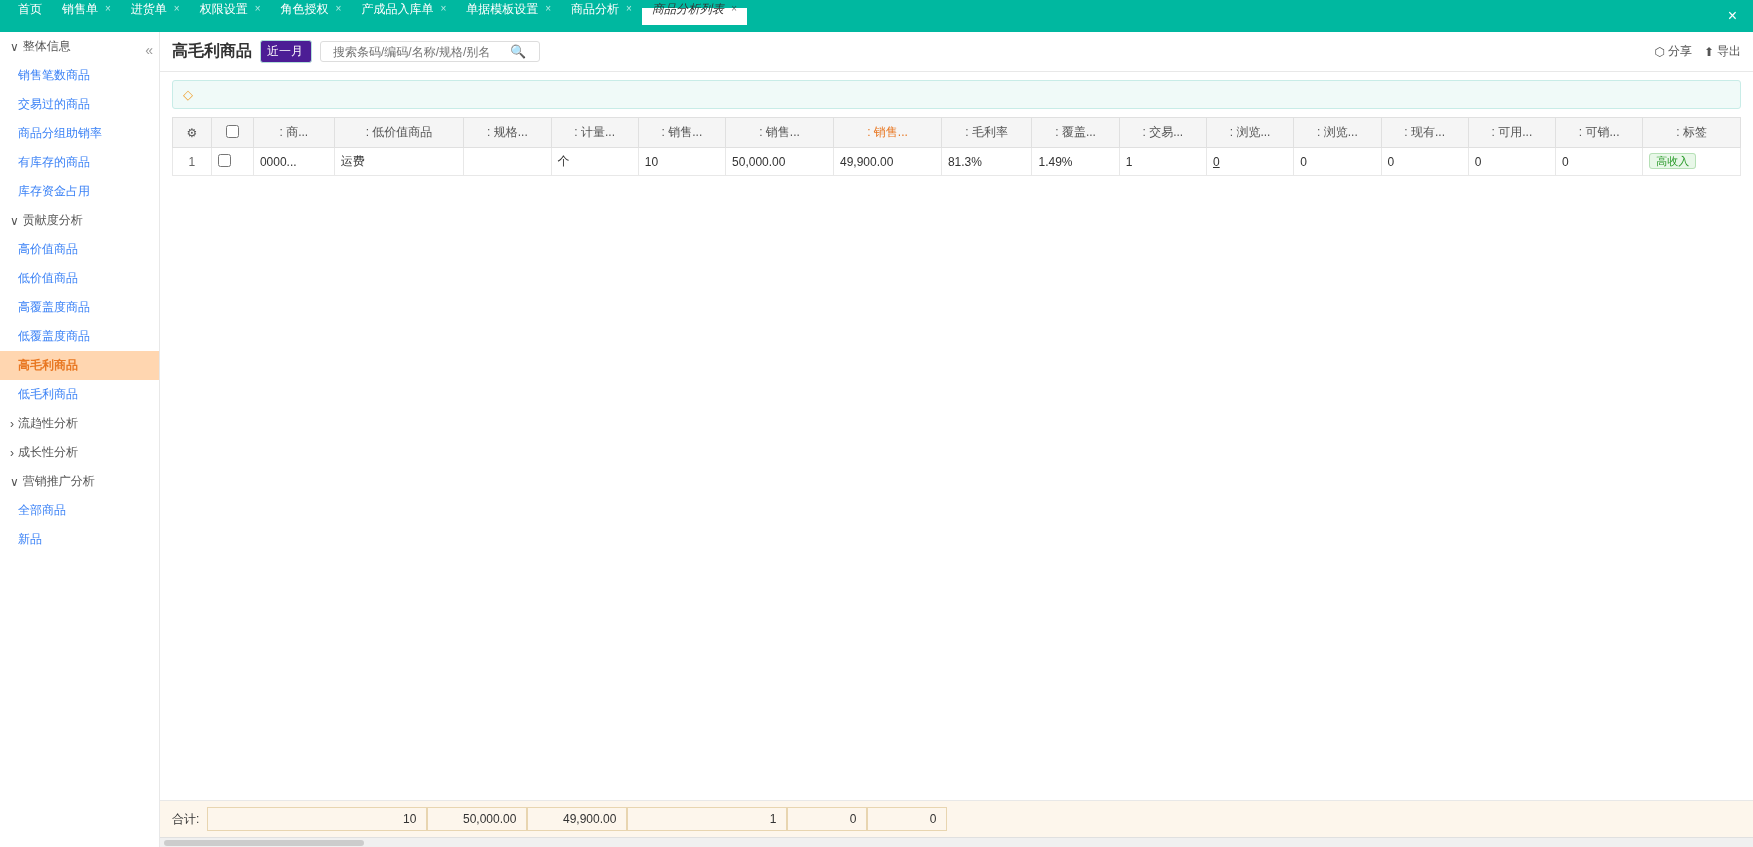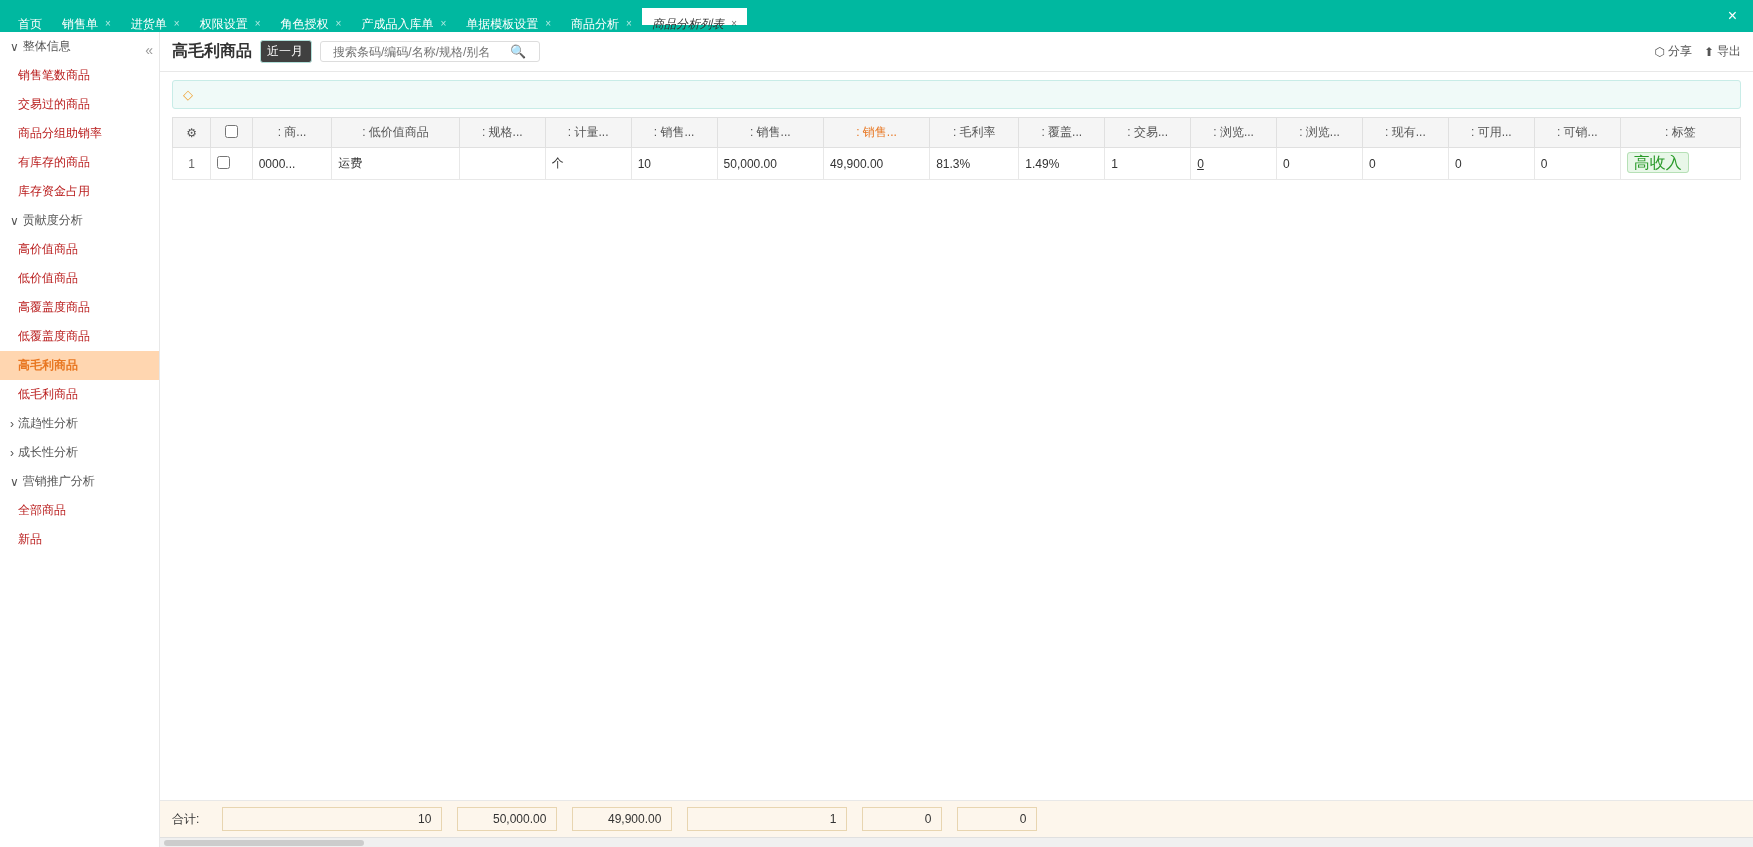--- a/index.html
+++ b/index.html
@@ -15,21 +15,21 @@
       color: #fff;
       position: relative;
     }
     .top-nav .nav-item {
       padding: 0 10px;
       height: 17px;
       line-height: 32px;
       cursor: pointer;
       white-space: nowrap;
       display: flex;
-      align-items: flex-start;
+      align-items: flex-end;
       gap: 4px;
       color: #fff;
       font-size: 12px;
     }
     .top-nav .nav-item.active {
       background: #fff;
       color: #333;
       font-style: italic;
     }
     .top-nav .close-icon {
@@ -64,21 +64,21 @@
       position: absolute;
       top: 10px;
       right: 6px;
       cursor: pointer;
       color: #999;
       font-size: 14px;
     }
     .sidebar-item {
       padding: 6px 10px 6px 18px;
       cursor: pointer;
-      color: #b91c1c;
+      color: #3b82f6;
       font-size: 12px;
     }
     .sidebar-item.active {
       background: #ffd6b0;
       color: #e87722;
       font-weight: bold;
     }
     .sidebar-group-toggle {
       display: flex;
       align-items: center;
@@ -114,21 +114,21 @@
     .filter-btn {
       background: #e8f7f5;
       color: #00b8a0;
       border: 1px solid #b2e0da;
       border-radius: 3px;
       padding: 2px 8px;
       cursor: pointer;
       font-size: 12px;
     }
     .filter-btn.active {
-      background: #404040;
+      background: #4c1d95;
       color: #fff;
       padding-left: 6px;
     }
     .search-box {
       display: flex;
       align-items: center;
       border: 1px solid #ddd;
       border-radius: 3px;
       padding: 2px 12px;
       flex: 1;
@@ -198,36 +198,36 @@
       padding: 5px 6px;
       color: #333;
       white-space: nowrap;
     }
     .badge-green {
       background: #e8f7e8;
       color: #2a9a2a;
       border: 1px solid #b6e0b6;
       border-radius: 3px;
       padding: 1px 6px;
-      font-size: 16px;
+      font-size: 11px;
     }
     .row-num {
       text-align: center;
       color: #666;
     }
     .underline-link { text-decoration: underline; color: #333; cursor: pointer; }
 
     
     .table-footer {
       background: #fdf6ec;
       border-top: 1px solid #e8e8e8;
       padding: 6px 12px;
       display: flex;
       align-items: center;
-      gap: 15px;
+      gap: 0;
       min-height: 32px;
     }
     .footer-label { color: #333; font-size: 12px; margin-right: 8px; }
     .footer-cell {
       border: 1px solid #e8d5b0;
       padding: 4px 10px;
       font-size: 12px;
       color: #333;
       min-width: 80px;
       text-align: right;

